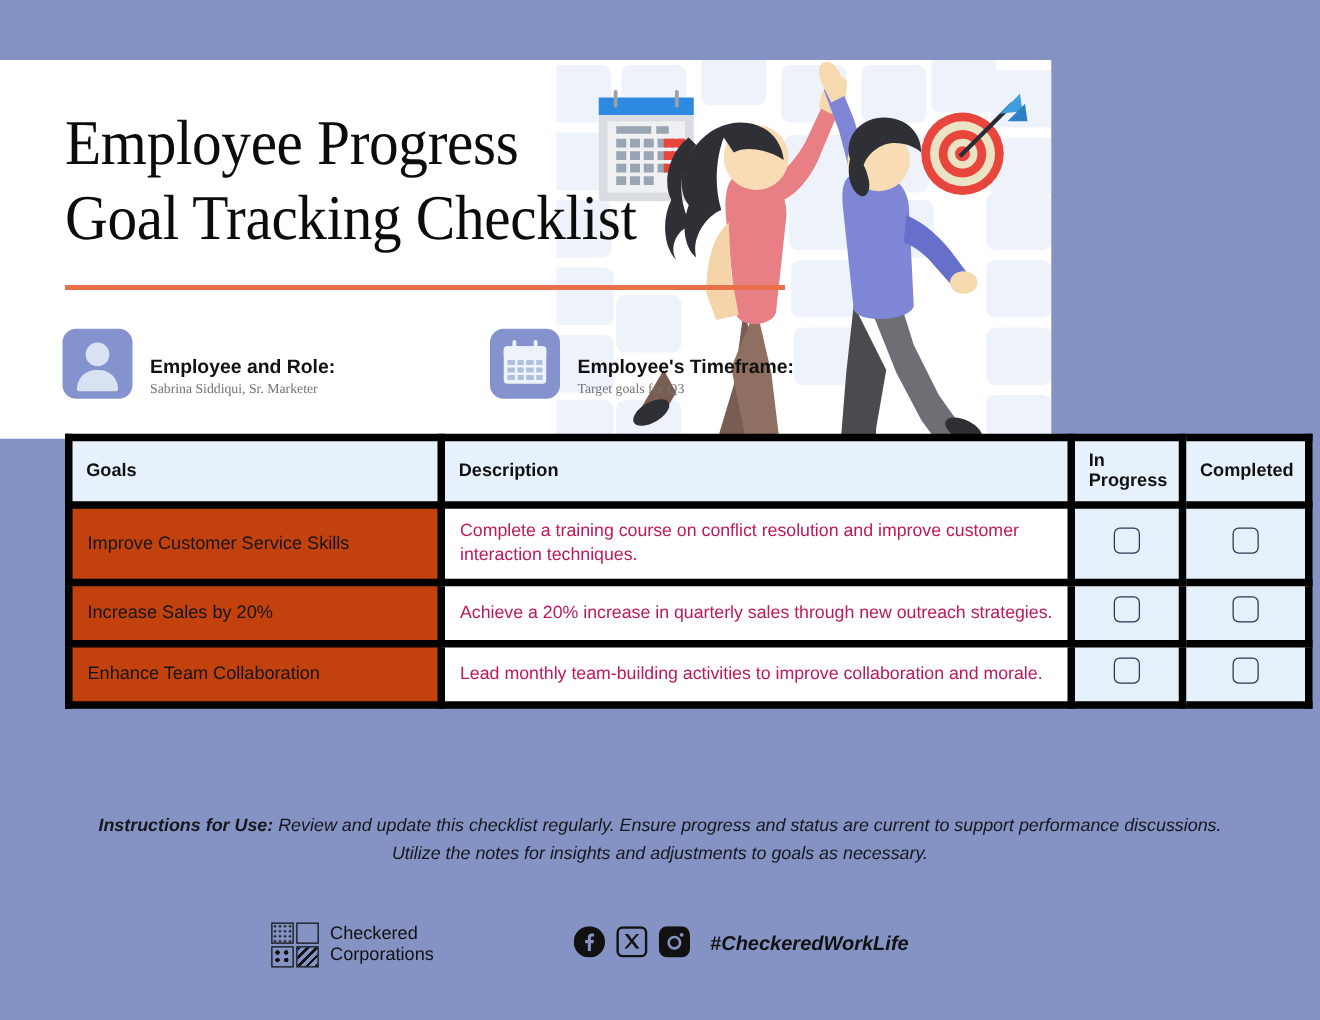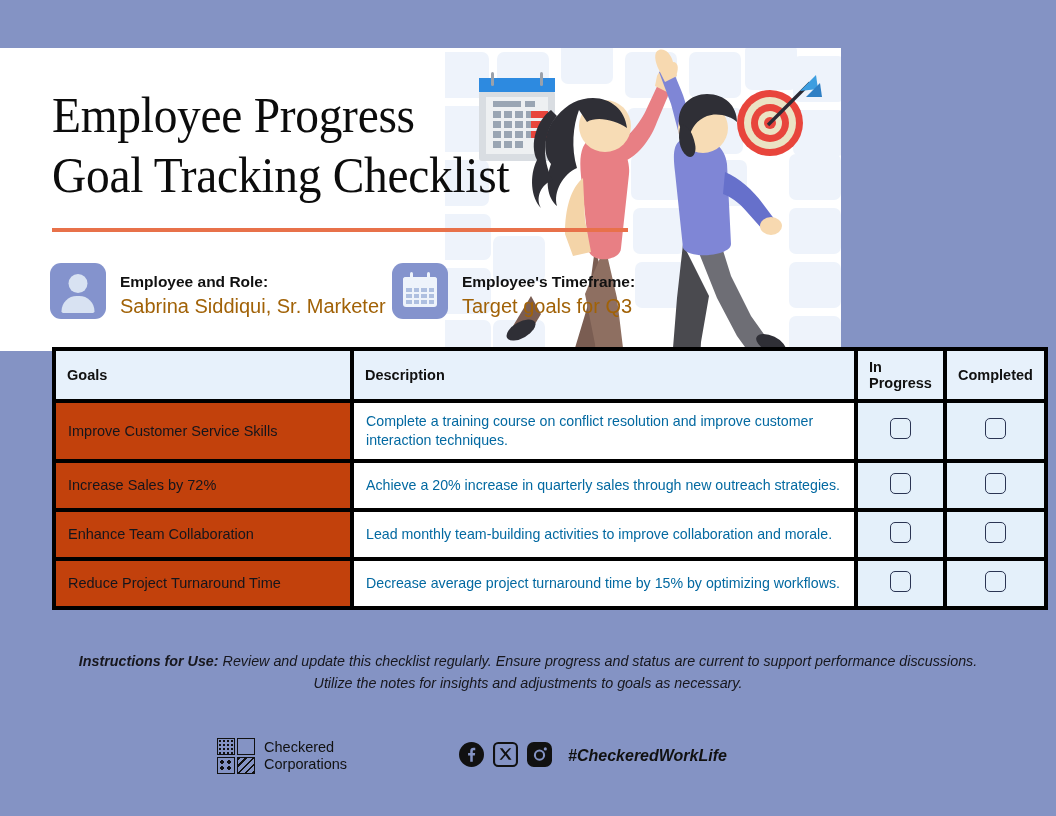--- a/index.html
+++ b/index.html
@@ -91,21 +91,21 @@
     position: absolute; left: 14px; top: 25px;
     width: 28px;
     display: grid;
     grid-template-columns: repeat(4, 1fr);
     gap: 2px 2px;
   }
   .glyph-cal-dots i { display:block; width: 100%; height: 4px; background: #aebfe0; }
 
   .meta-text { line-height: 1.32; }
   .meta-label { font-size: 15.5px; font-weight: bold; color: #111; }
-  .meta-value { font-size: 20px; color: #a16207; }
+  .meta-value { font-size: 11px; color: #737373; font-family: Liberation Serif, serif; }
 
   
   .illus {
     position: absolute;
     right: 0; top: 0;
     width: 396px; height: 340px;
     overflow: hidden;
   }
   .illus svg { display: block; }
 
@@ -114,21 +114,21 @@
     position: absolute;
     left: 52px; top: 347px;
     width: 952px;
   }
   table.checklist {
     width: 952px;
     border-collapse: collapse;
     table-layout: fixed;
   }
   table.checklist th, table.checklist td {
-    border: 4px solid #000000;
+    border: 6px solid #000000;
     vertical-align: middle;
   }
   table.checklist th {
     background: #e7f1fb;
     font-size: 14.5px;
     font-weight: bold;
     color: #111;
     text-align: left;
     padding: 8px 11px;
     height: 32px;
@@ -141,21 +141,21 @@
   td.goal {
     background: #c2410c;
     font-size: 14.5px;
     color: #15151c;
     padding: 10px 12px;
     height: 49px;
   }
   td.desc {
     background: #ffffff;
     font-size: 14.2px;
-    color: #0369a1;
+    color: #be185d;
     padding: 9px 12px;
     line-height: 1.33;
   }
   td.cb {
     background: #e4f0fa;
     text-align: center;
   }
   .checkbox {
     display: inline-block;
     width: 21px; height: 21px;
@@ -411,34 +411,28 @@
       </tr>
     </thead>
     <tbody id="table-body">
         <tr>
           <td class="goal">Improve Customer Service Skills</td>
           <td class="desc">Complete a training course on conflict resolution and improve customer interaction techniques.</td>
           <td class="cb"><span class="checkbox"></span></td>
           <td class="cb"><span class="checkbox"></span></td>
         </tr>
         <tr>
-          <td class="goal">Increase Sales by 72%</td>
+          <td class="goal">Increase Sales by 20%</td>
           <td class="desc">Achieve a 20% increase in quarterly sales through new outreach strategies.</td>
           <td class="cb"><span class="checkbox"></span></td>
           <td class="cb"><span class="checkbox"></span></td>
         </tr>
         <tr>
           <td class="goal">Enhance Team Collaboration</td>
           <td class="desc">Lead monthly team-building activities to improve collaboration and morale.</td>
-          <td class="cb"><span class="checkbox"></span></td>
-          <td class="cb"><span class="checkbox"></span></td>
-        </tr>
-        <tr>
-          <td class="goal">Reduce Project Turnaround Time</td>
-          <td class="desc">Decrease average project turnaround time by 15% by optimizing workflows.</td>
           <td class="cb"><span class="checkbox"></span></td>
           <td class="cb"><span class="checkbox"></span></td>
         </tr>
       </tbody>
   </table>
 </div>
 
 <div class="instructions">
   <b>Instructions for Use:</b><span> Review and update this checklist regularly. Ensure progress and status are current to support performance discussions. Utilize the notes for insights and adjustments to goals as necessary.</span>
 </div>

